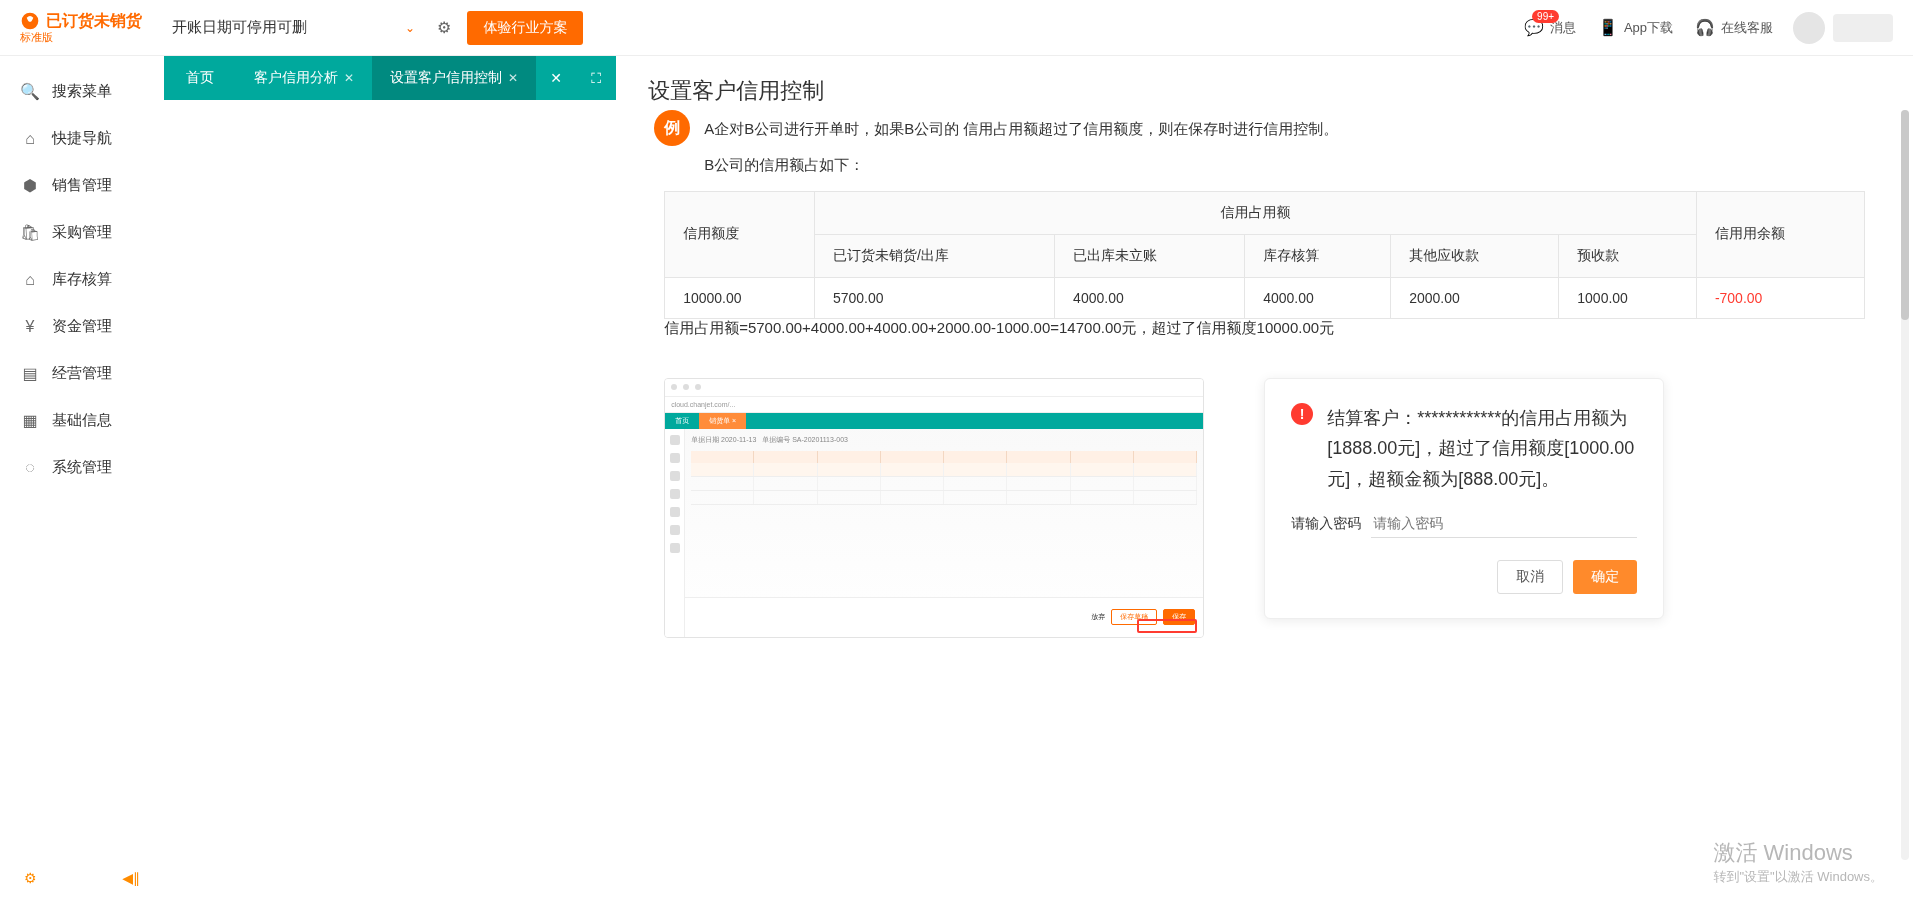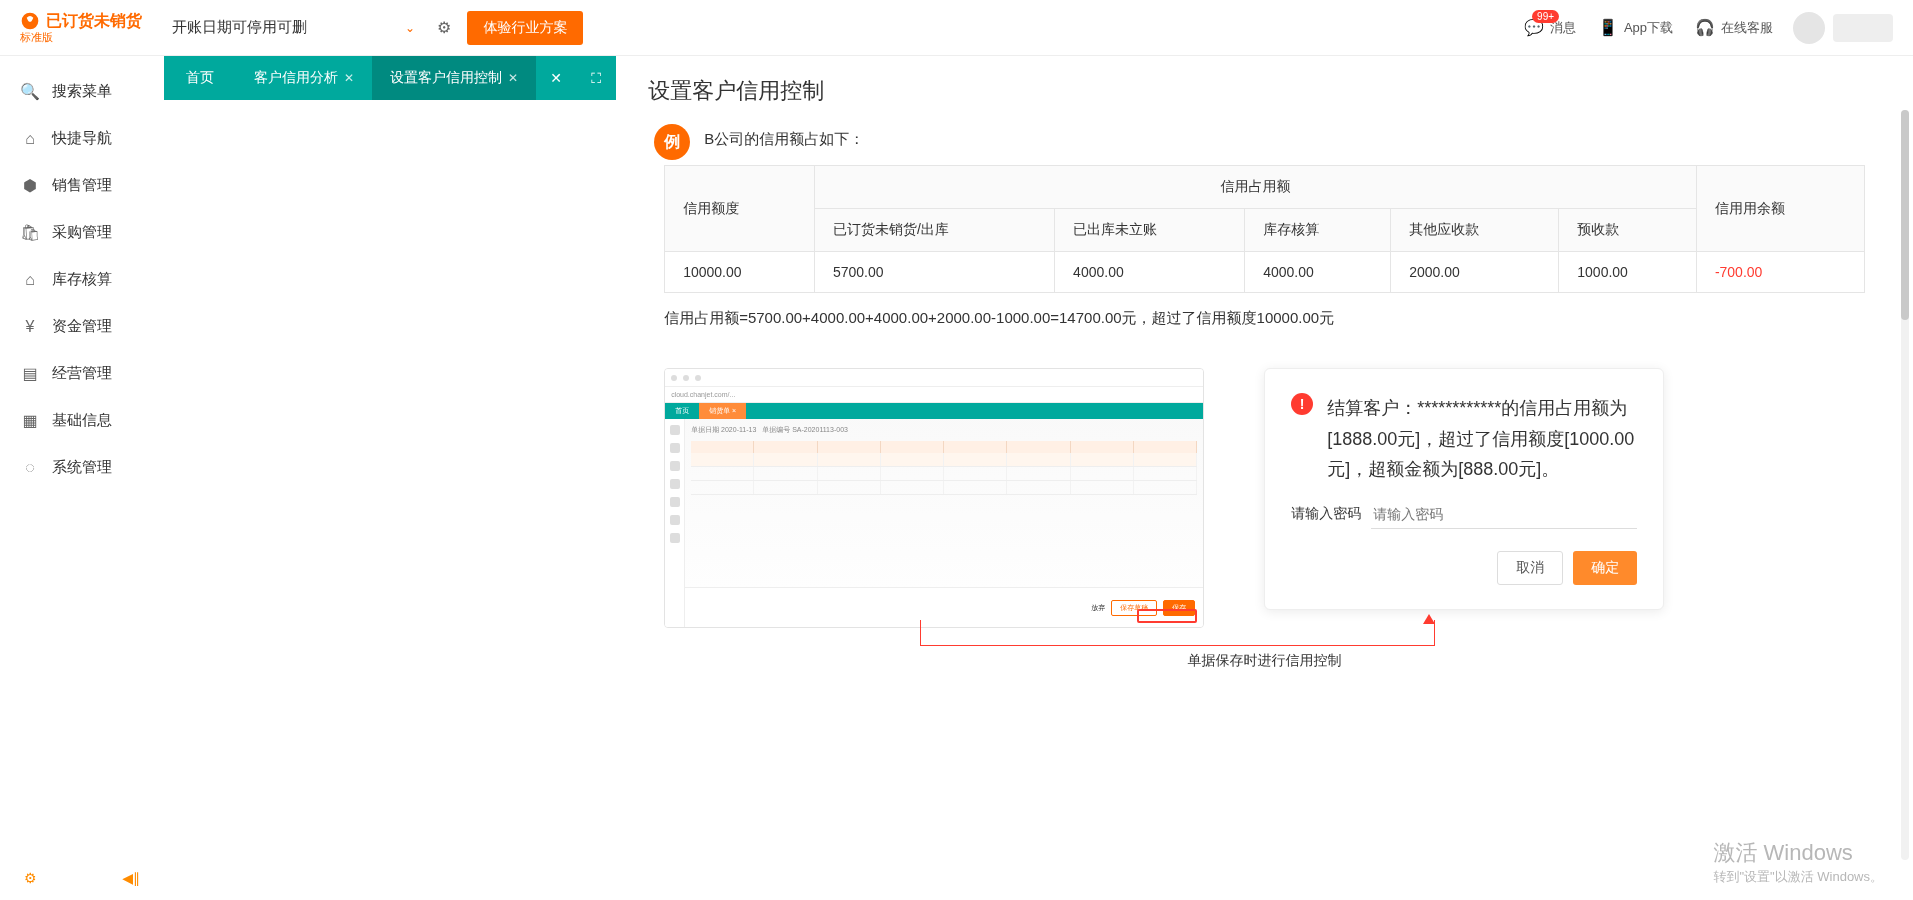--- a/index.html
+++ b/index.html
@@ -49,21 +49,21 @@
 
 .example-circle { width: 36px; height: 36px; border-radius: 50%; background: #ff6a00; color: #fff; display: inline-flex; align-items: center; justify-content: center; font-size: 16px; font-weight: bold; position: absolute; left: 38px; top: -6px; }
 .ex-text-1 { padding-left: 40px; font-size: 15px; line-height: 1.7; }
 .ex-text-2 { padding-left: 40px; font-size: 15px; margin-top: 14px; }
 
 .info-table { margin-top: 16px; width: 100%; border-collapse: collapse; }
 .info-table th, .info-table td { border: 1px solid #e5e5e5; padding: 12px 18px; font-size: 14px; text-align: left; font-weight: normal; }
 .info-table thead th { background: #fafafa; }
 .info-table .neg { color: #ff3b30; }
 
-.calc-text { margin-top: 16px; font-size: 15px; }
+.calc-text { font-size: 15px; }
 
 .illustration-row { display: flex; gap: 60px; margin-top: 40px; align-items: flex-start; }
 .shot-box { width: 540px; height: 260px; border: 1px solid #e3e3e3; border-radius: 4px; background: linear-gradient(#f8f8f8,#fff); position: relative; overflow: hidden; }
 
 .shot-hdr { height: 18px; background: #fff; border-bottom: 1px solid #eee; display:flex; align-items:center; padding:0 6px; gap:6px; }
 .shot-hdr span { width:6px; height:6px; border-radius:50%; background:#ddd; display:inline-block; }
 .shot-sub { height: 16px; background:#fff; border-bottom:1px solid #eee; display:flex; align-items:center; padding:0 6px; font-size:7px; color:#999; gap:6px; }
 .shot-tabs { height: 16px; background:#00a99d; display:flex; align-items:center; }
 .shot-tab { background:#ff8c3a; height:100%; padding:0 10px; color:#fff; font-size:7px; display:flex; align-items:center; }
 .shot-tab.home-tab { background:#00a99d; }
@@ -208,20 +208,21 @@
         <div class="tbtn">✕</div>
         <div class="tbtn">⛶</div>
       </div>
     </div>
 
     <div class="content">
       <h1 class="page-title">设置客户信用控制</h1>
 
       <div class="content-inner">
         <div class="example-circle">例</div>
+        <div class="ex-text-1">A企对B公司进行开单时，如果B公司的 信用占用额超过了信用额度，则在保存时进行信用控制。</div>
         <div class="ex-text-2">B公司的信用额占如下：</div>
 
         <table class="info-table">
           <thead>
             <tr>
               <th rowspan="2">信用额度</th>
               <th colspan="5" style="text-align:center">信用占用额</th>
               <th rowspan="2">信用用余额</th>
             </tr>
             <tr>
@@ -335,25 +336,20 @@
               <span class="pwd-label">请输入密码</span>
               <input class="pwd-input" type="text" placeholder="请输入密码" style="">
             </div>
             <div class="dialog-btns">
               <button class="dlg-btn dlg-cancel">取消</button>
               <button class="dlg-btn dlg-ok">确定</button>
             </div>
           </div>
         </div>
 
-        <div class="connector">
-          <div class="conn-line"></div>
-          <div class="conn-arrow"></div>
-          <div class="conn-label">单据保存时进行信用控制</div>
-        </div>
       </div>
     </div>
   </div>
 </div>
 
 <div class="scrollbar-fake">
     <div class="thumb"></div>
   </div>
 
 <div class="watermark">

